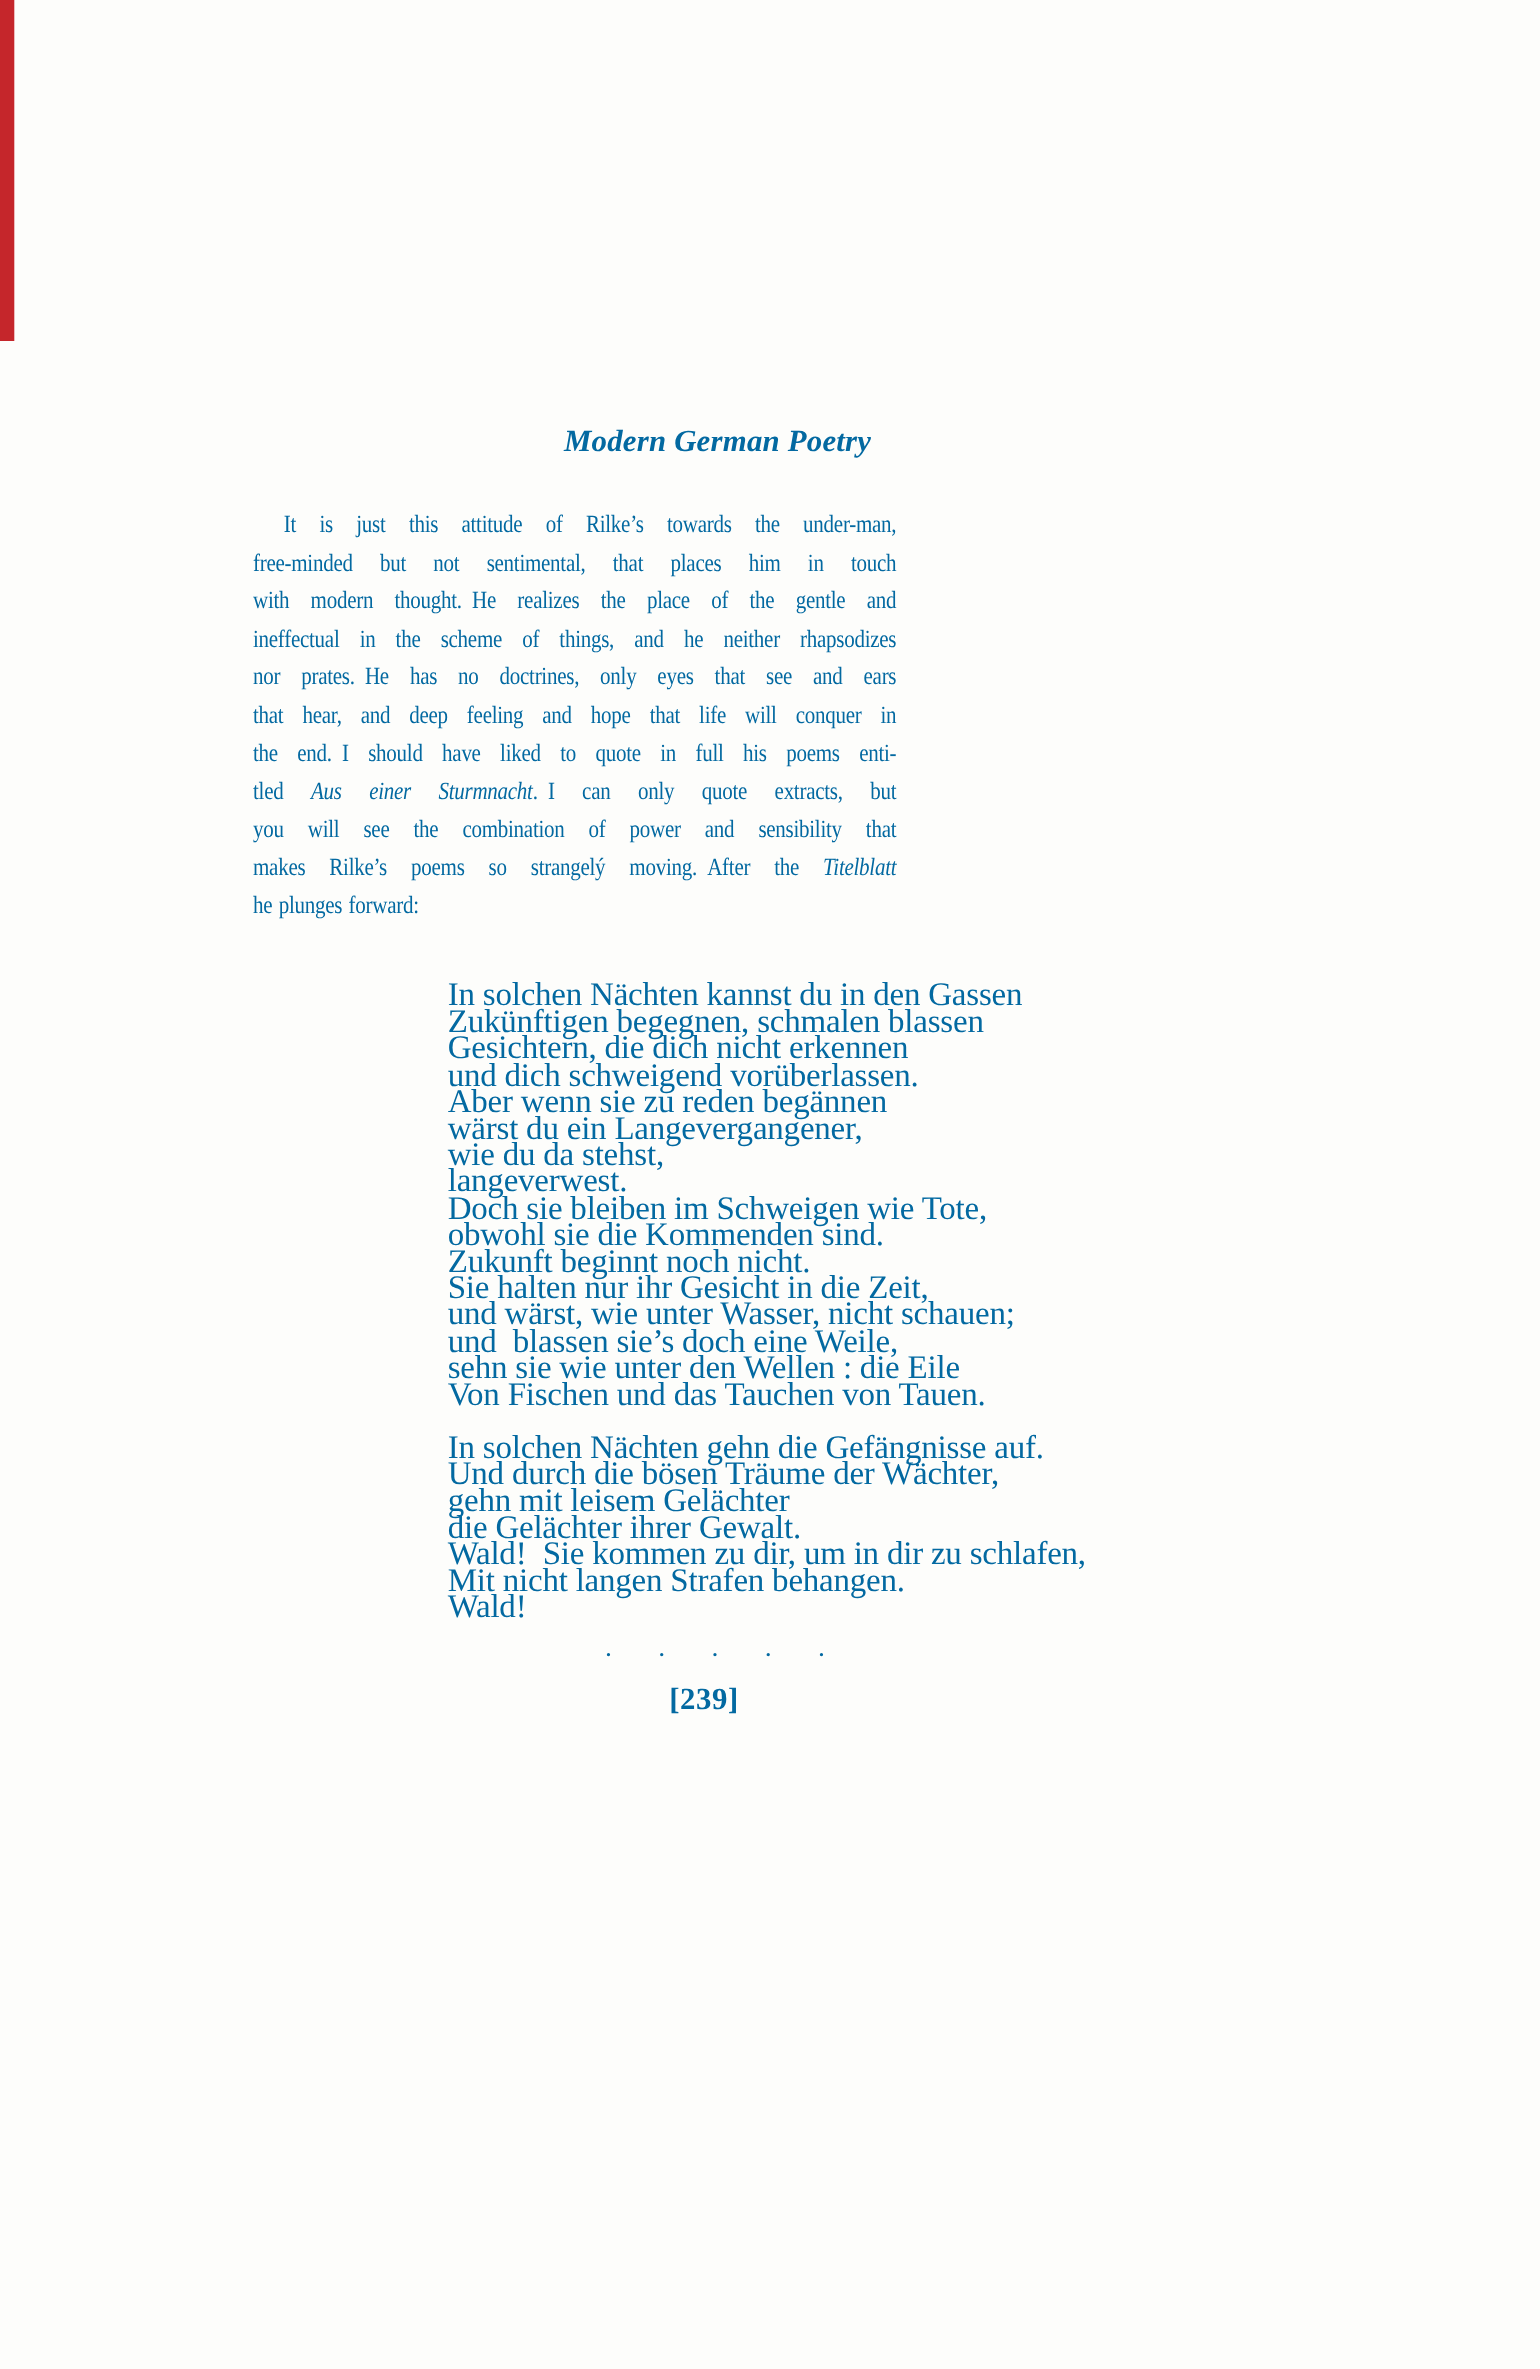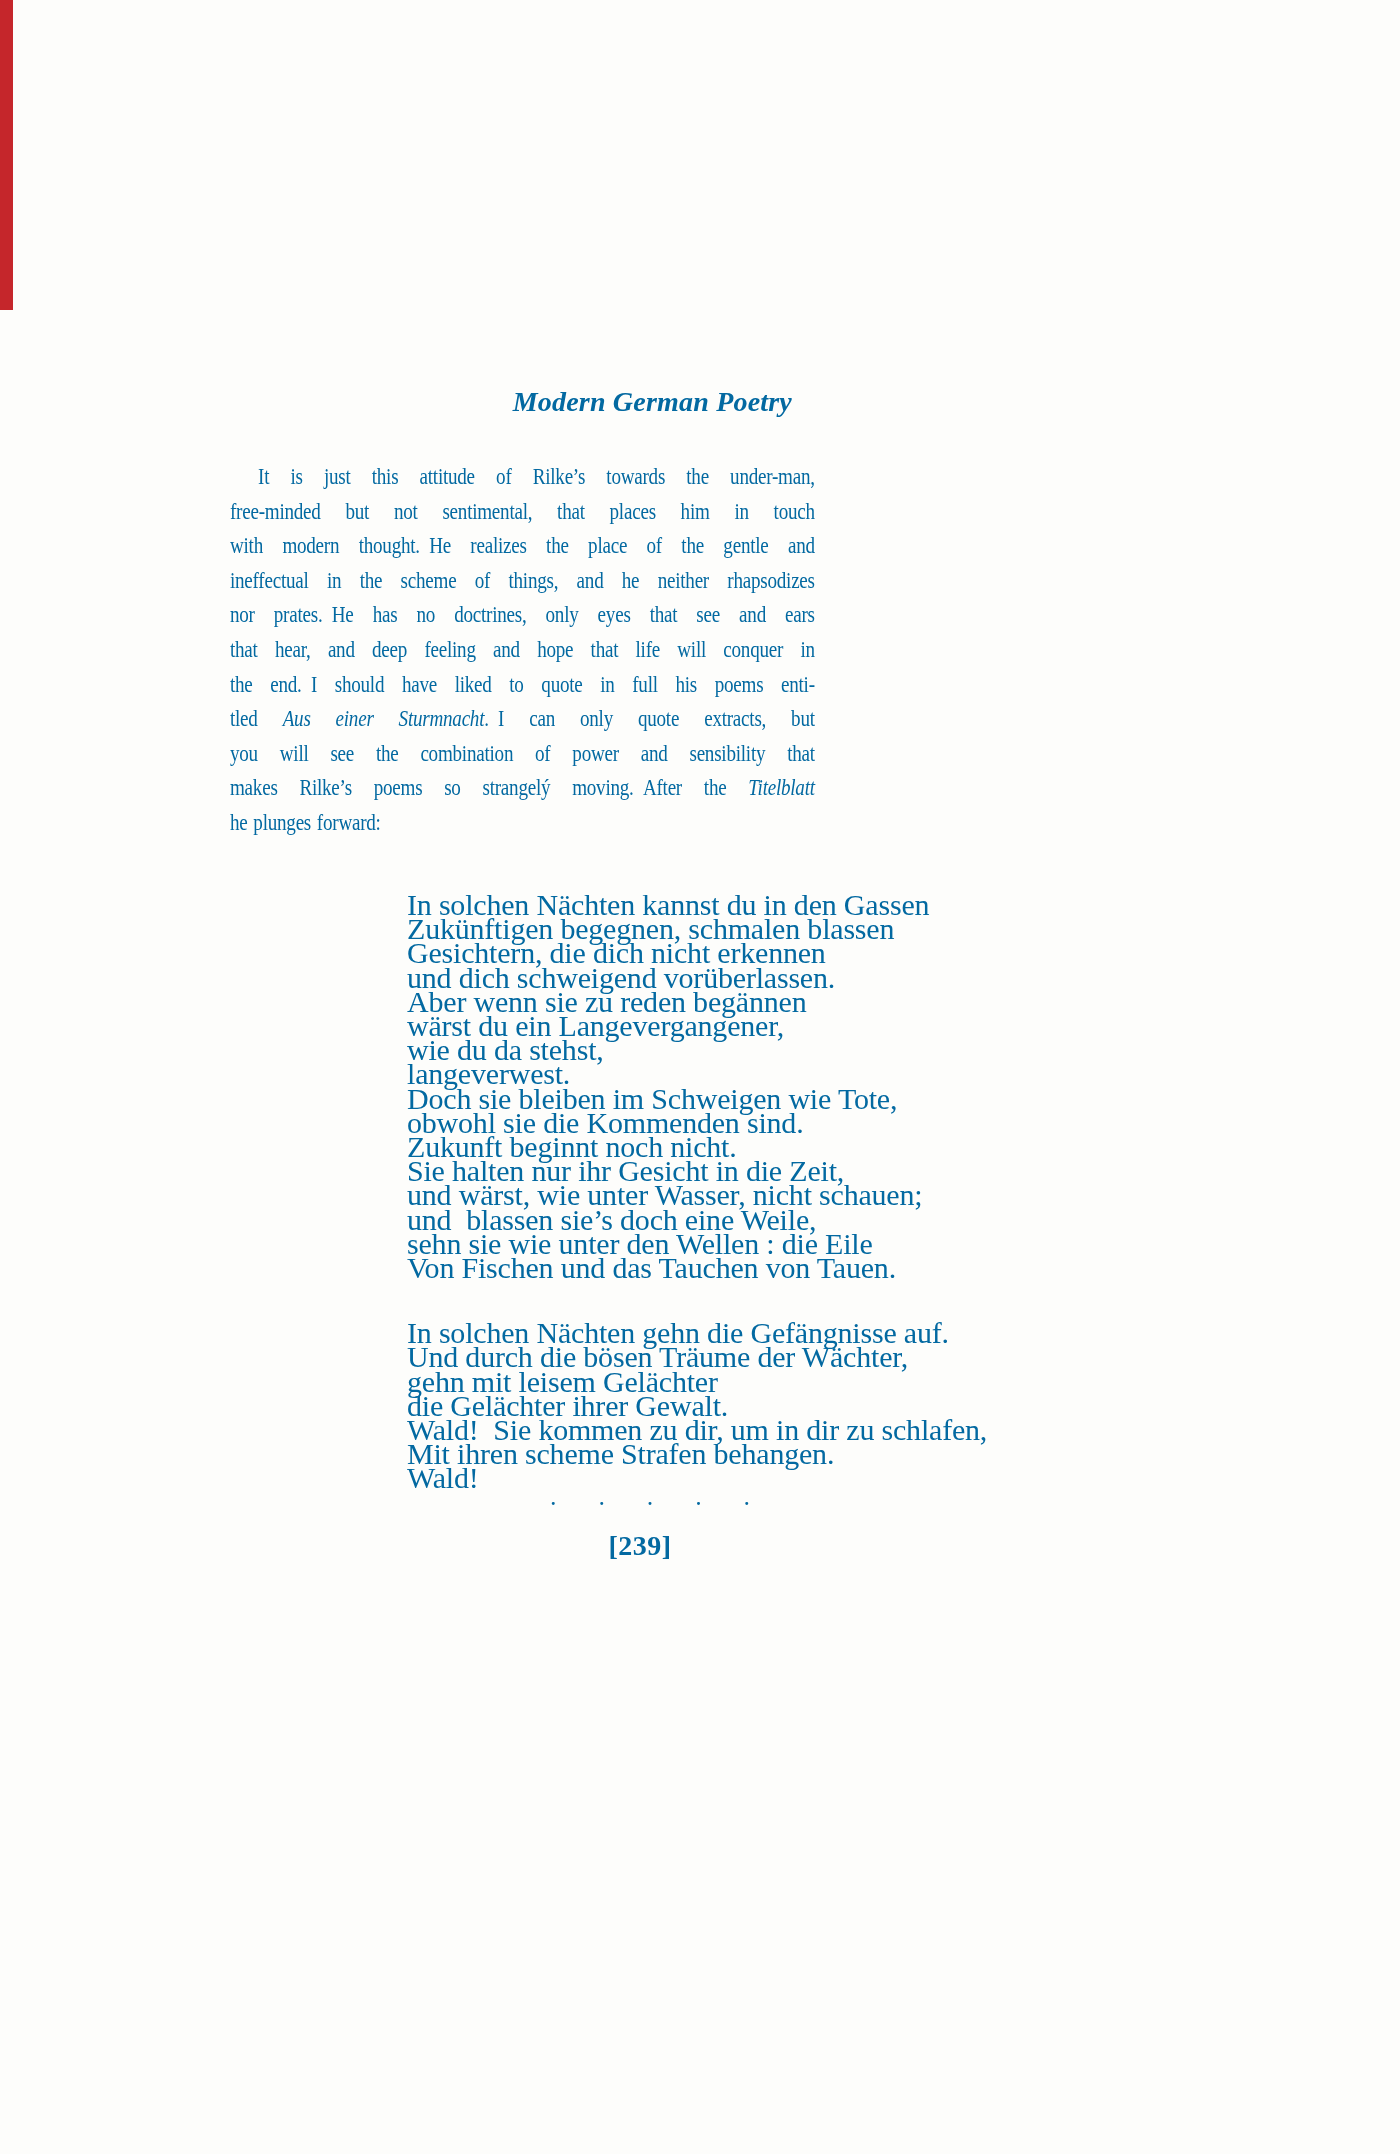--- a/index.html
+++ b/index.html
@@ -48,21 +48,21 @@
   .para .line.indent { text-indent: 33px; }
   .para .line.last { text-align-last: left; }
   .it { font-style: italic; }
   .poem {
     position: absolute;
     left: 407px; top: 893px;
     font-size: 30px;
     line-height: 24.2px;
     letter-spacing: -0.2px;
   }
-  .stanza + .stanza { margin-top: 41px; }
+  .stanza + .stanza { margin-top: 24px; }
   .dots {
     position: absolute;
     left: 551px; top: 1490px;
     width: 198px;
     display: flex;
     justify-content: space-between;
     font-size: 18px;
     font-weight: bold;
     line-height: 18px;
   }
@@ -118,21 +118,21 @@
         <div class="line"><span>und blassen sie’s doch eine Weile,</span></div>
         <div class="line"><span>sehn sie wie unter den Wellen : die Eile</span></div>
         <div class="line last"><span>Von Fischen und das Tauchen von Tauen.</span></div>
       </div>
     <div class="stanza">
         <div class="line"><span>In solchen Nächten gehn die Gefängnisse auf.</span></div>
         <div class="line"><span>Und durch die bösen Träume der Wächter,</span></div>
         <div class="line"><span>gehn mit leisem Gelächter</span></div>
         <div class="line"><span>die Gelächter ihrer Gewalt.</span></div>
         <div class="line"><span>Wald! Sie kommen zu dir, um in dir zu schlafen,</span></div>
-        <div class="line"><span>Mit ihren scheme Strafen behangen.</span></div>
+        <div class="line"><span>Mit nicht langen Strafen behangen.</span></div>
         <div class="line last"><span>Wald!</span></div>
       </div>
   </div>
 
   <div class="dots">
       <div class="line"><span>.</span></div>
       <div class="line"><span>.</span></div>
       <div class="line"><span>.</span></div>
       <div class="line"><span>.</span></div>
       <div class="line last"><span>.</span></div>

